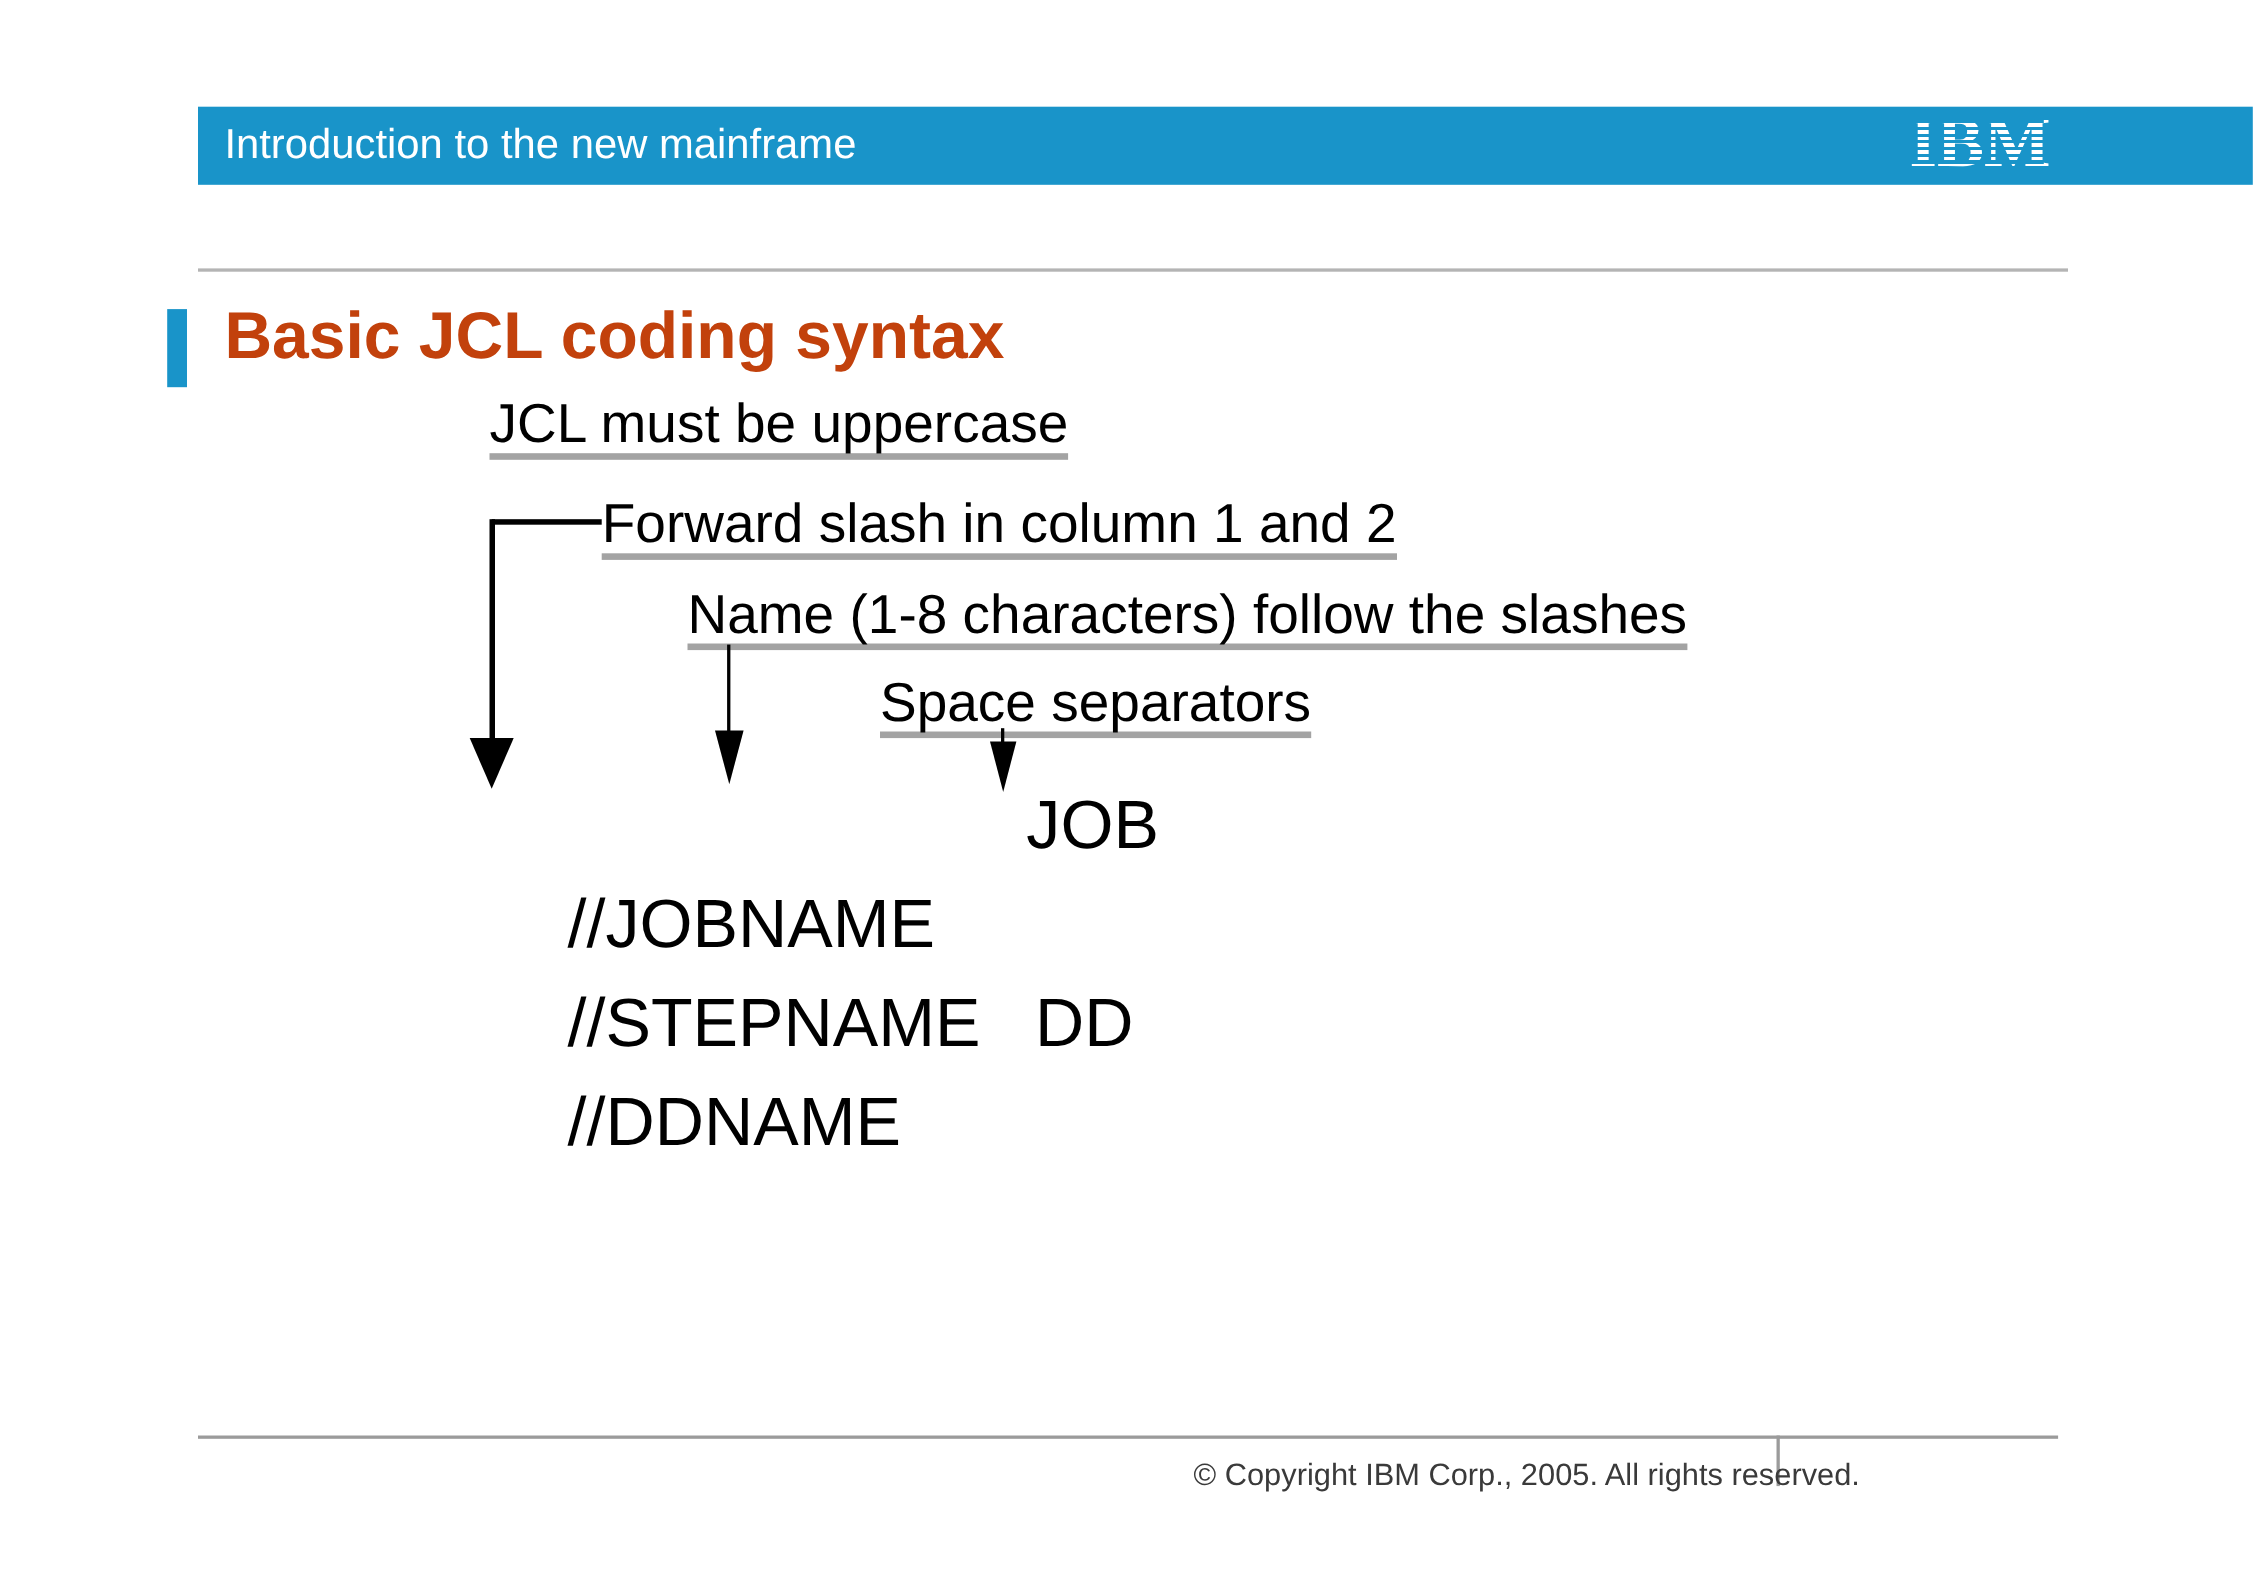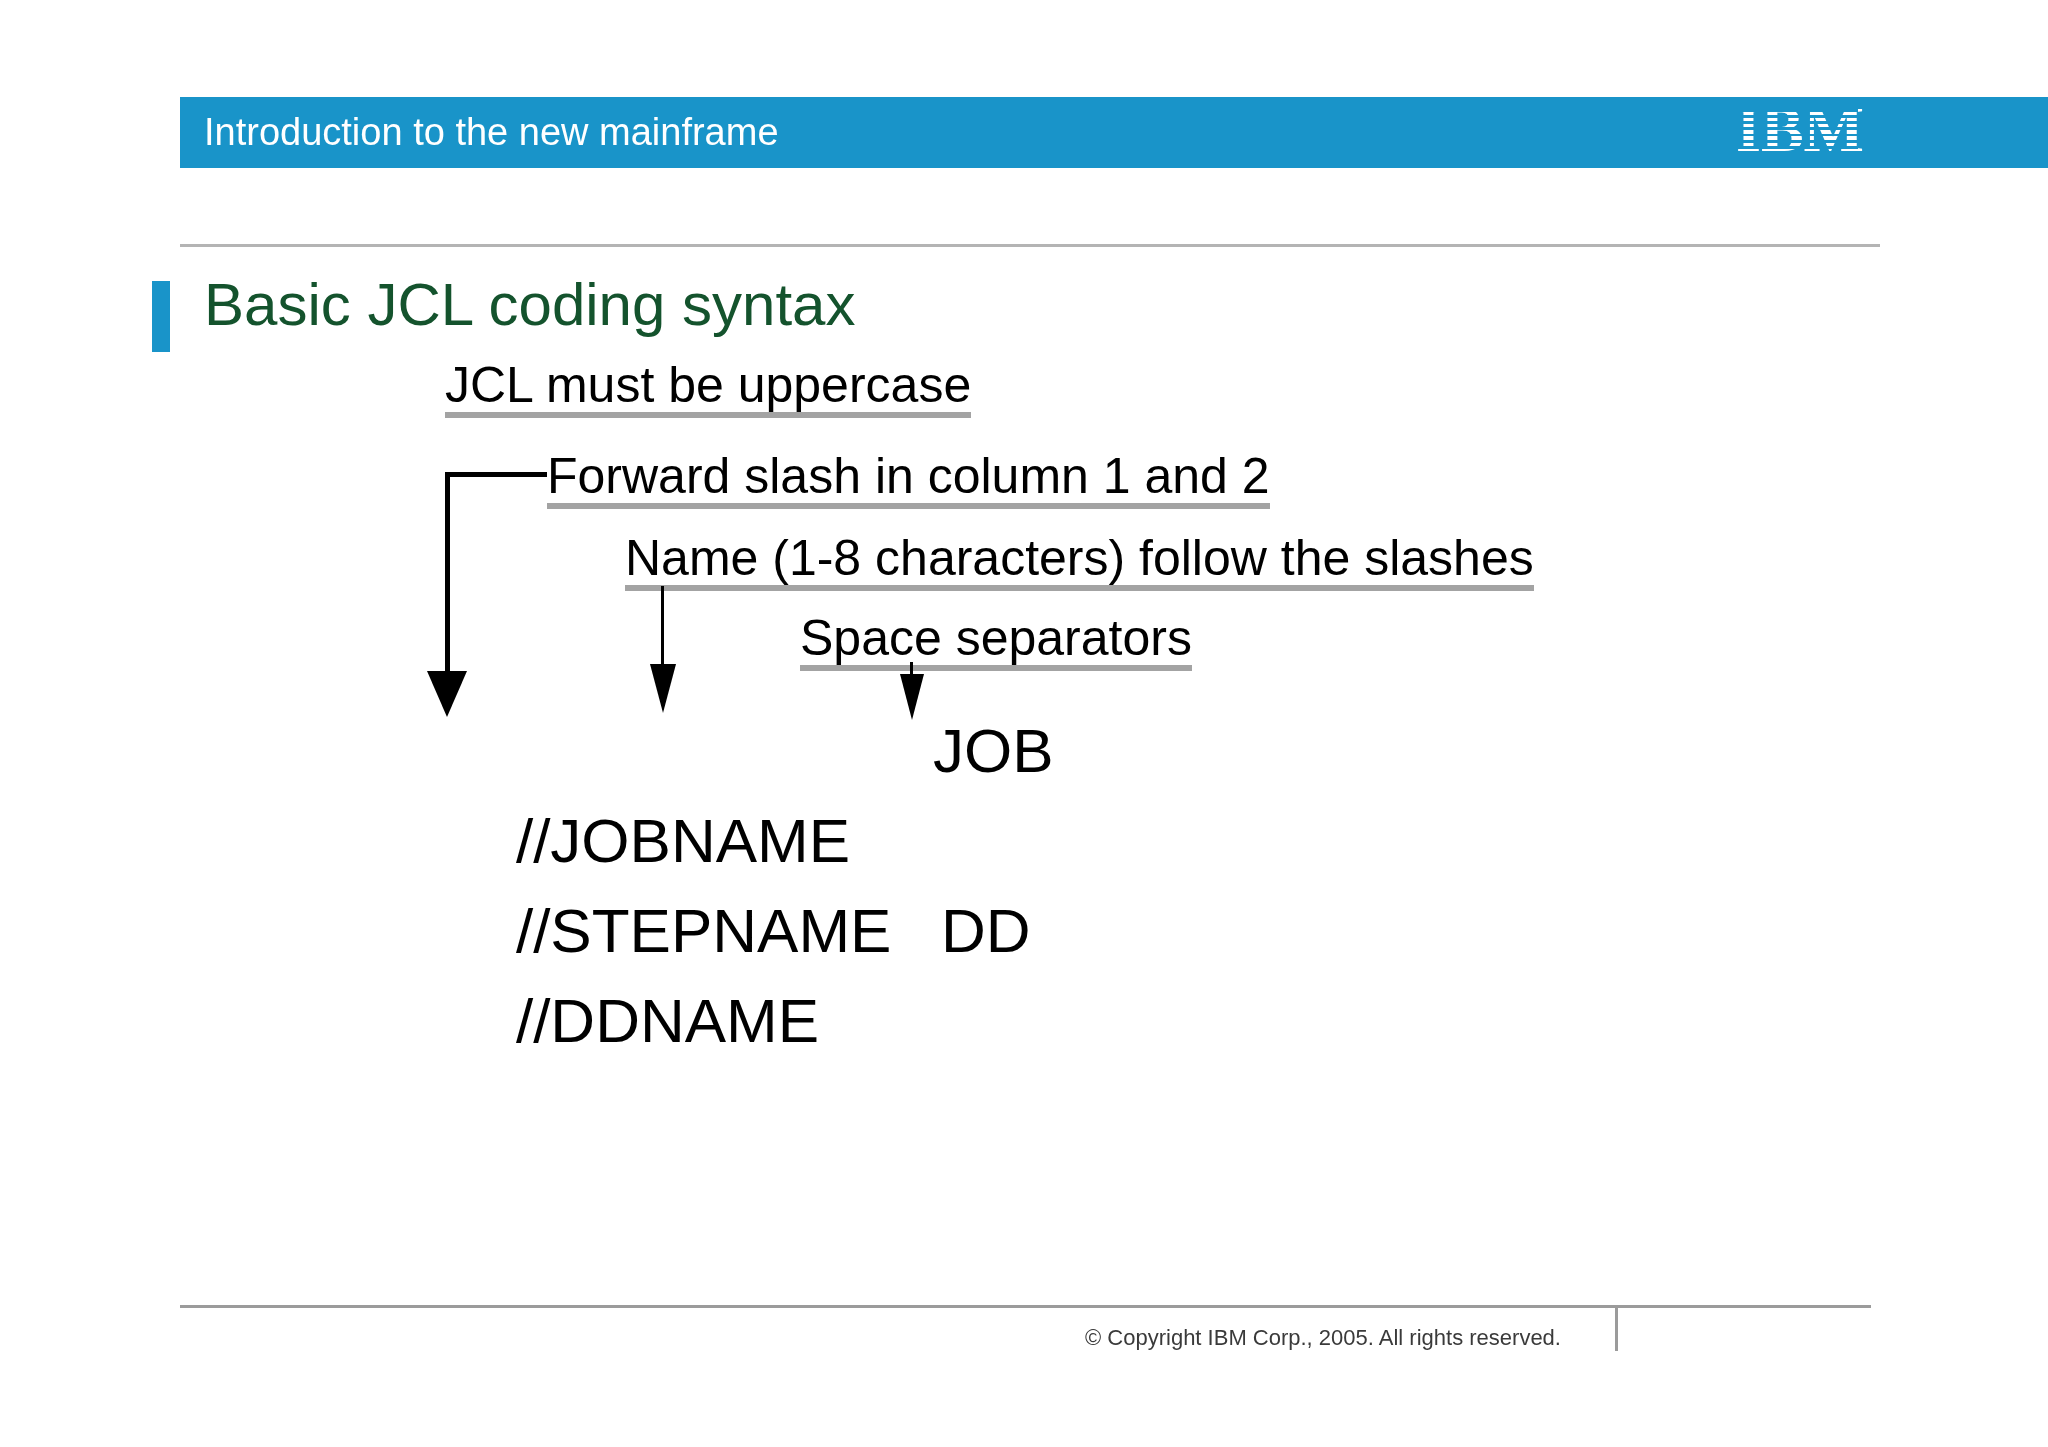--- a/index.html
+++ b/index.html
@@ -20,21 +20,21 @@
                  #1994c9 3.2px, #1994c9 6.1px);}
 
   
   .top-rule{position:absolute;left:180px;top:244px;width:1700px;height:3px;background:#b4b4b4;}
   .footer-rule{position:absolute;left:180px;top:1305px;width:1691px;height:3px;background:#9b9b9b;}
   .footer-tick{position:absolute;left:1615px;top:1305px;width:3px;height:46px;background:#9b9b9b;}
 
   
   .accent-bar{position:absolute;left:152px;top:281px;width:18px;height:71px;background:#1994c9;}
   .section-heading{position:absolute;left:204px;top:275px;font-size:60px;line-height:1;
-                   font-weight:normal;color:#14532d;white-space:pre;}
+                   font-weight:bold;color:#c2410c;white-space:pre;}
 
   
   .anno{position:absolute;font-size:50px;line-height:1;color:#000;
         border-bottom:6px solid #a3a3a3;padding-bottom:2px;white-space:pre;}
   .anno-uppercase{left:445px;top:360px;}
   .anno-slashes{left:547px;top:451px;}
   .anno-name{left:625px;top:533px;}
   .anno-spaces{left:800px;top:613px;}
 
   
@@ -53,21 +53,21 @@
 
   
   .code-block{position:absolute;left:447px;top:706px;font-size:62px;color:#000;}
   .code-line{position:relative;height:90px;line-height:90px;white-space:pre;}
   .operand{position:absolute;top:0;left:482px;white-space:pre;}
   .code-line:nth-child(1) .operand{left:486px;}
   .code-line:nth-child(2) .operand{left:478px;}
   .code-line:nth-child(3) .operand{left:494px;}
 
   
-  .footer-copyright{position:absolute;left:1085px;top:1325px;font-size:22px;
+  .footer-copyright{position:absolute;left:1085px;top:1325px;font-size:28px;
                     color:#3a3a3a;white-space:pre;}
 </style>
 </head>
 <body>
 
 <div class="header-bar">
   <div class="header-title">Introduction to the new mainframe</div>
   <div class="ibm-logo">
     <span class="ibm-logo-text">IBM</span>
     <span class="ibm-stripes"></span>

